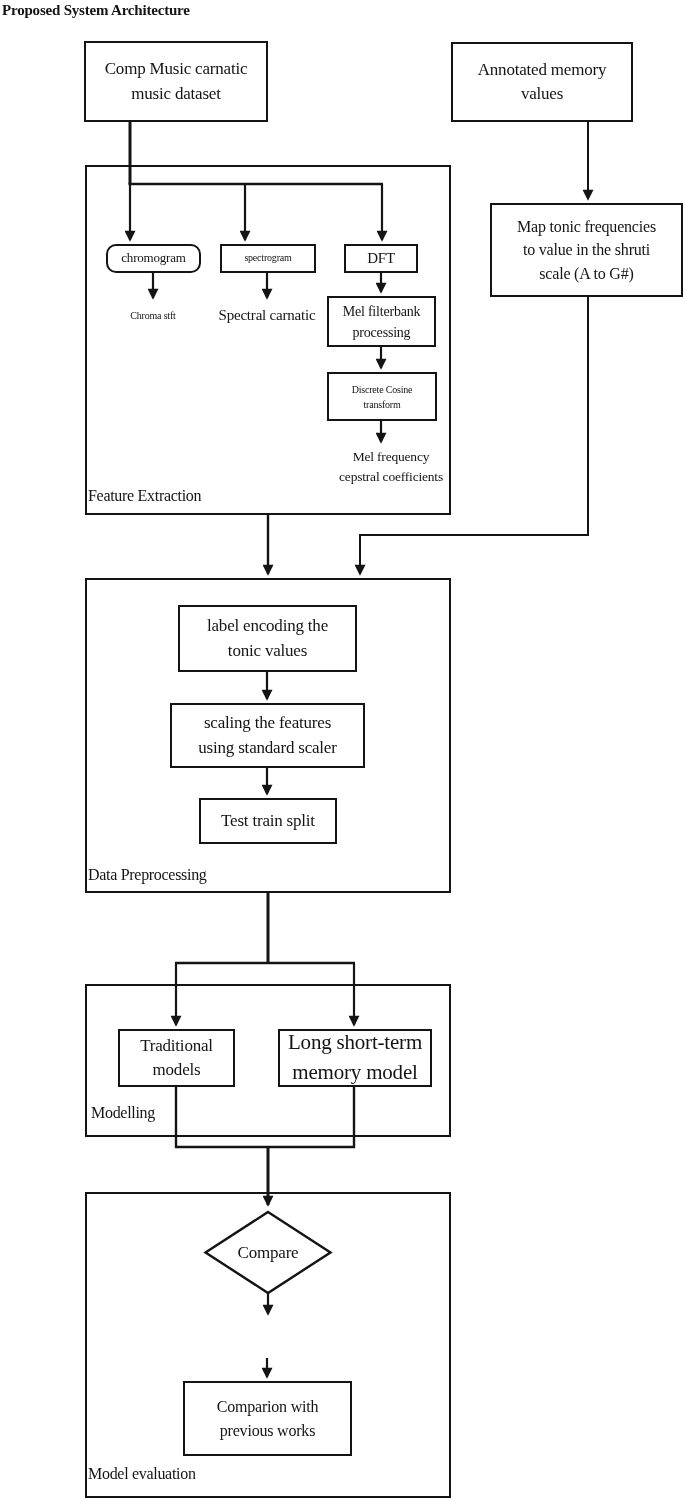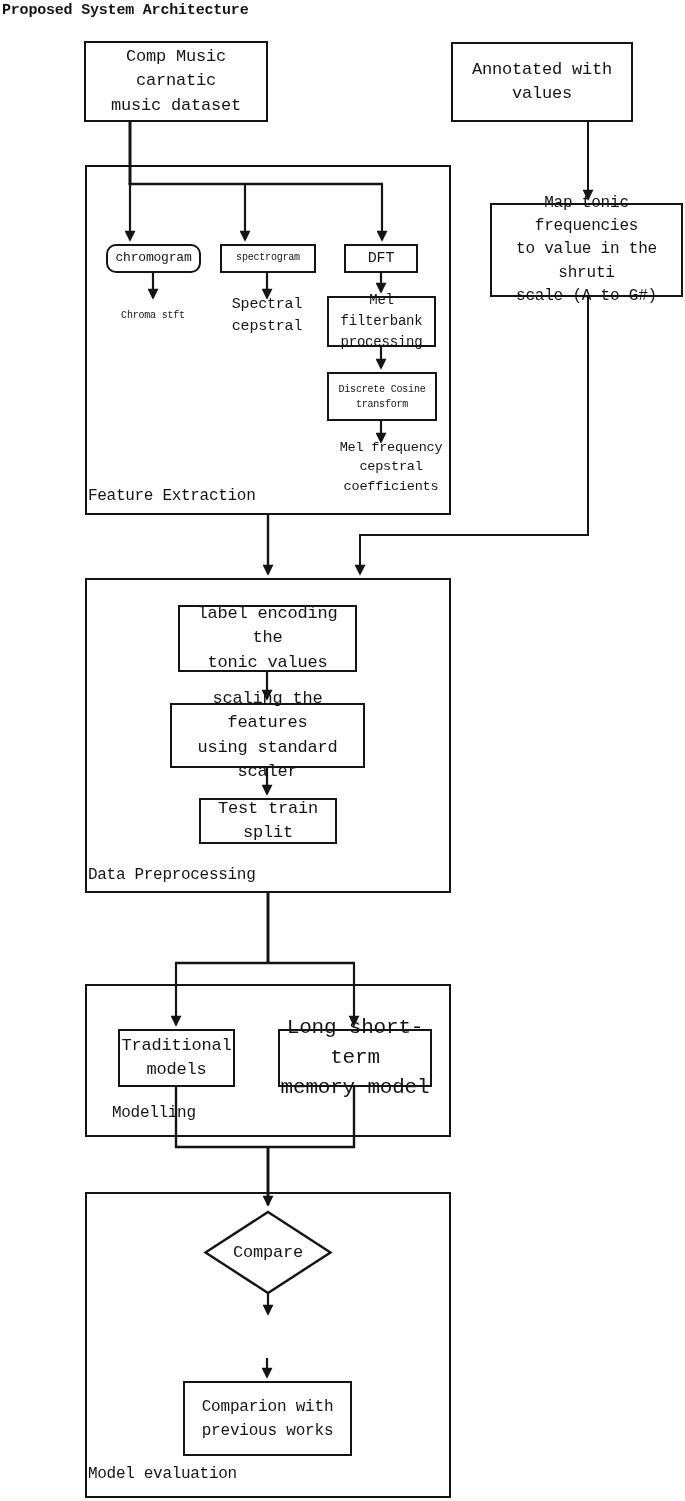--- a/index.html
+++ b/index.html
@@ -5,21 +5,21 @@
   :root{
     --stroke:#141414;
     --bg:#ffffff;
     --text:#141414;
   }
   html,body{margin:0;padding:0;background:var(--bg);}
   .canvas{
     position:relative;
     width:685px;height:1501px;
     background:var(--bg);
-    font-family:Liberation Mono, monospace;
+    font-family:Liberation Serif, serif;
     color:var(--text);
     overflow:hidden;
   }
   .edges{position:absolute;left:0;top:0;z-index:1;}
   .edge{stroke:var(--stroke);fill:none;stroke-width:2.2;}
   .t3{stroke-width:3;}
   .t24{stroke-width:2.4;}
   .t2{stroke-width:2;}
   .shape{fill:var(--bg);stroke:var(--stroke);stroke-width:2.4;}
   .arrowhead{fill:var(--stroke);}
@@ -106,55 +106,55 @@
 
     <polygon class="shape" points="268,1212 330.5,1252.5 268,1293 205.5,1252.5"></polygon>
     <path class="edge" d="M268,1293 V1314" marker-end="url(#arrow)"></path>
     <path class="edge" d="M267,1358 V1377" marker-end="url(#arrow)"></path>
   </svg>
 
   <div class="title">Proposed System Architecture</div>
 
   <div class="node" style="left:84px;top:41px;width:184px;height:81px;font-size:17px;">Comp Music carnatic
 music dataset</div>
-  <div class="node" style="left:451px;top:42px;width:182px;height:80px;font-size:17px;">Annotated with
+  <div class="node" style="left:451px;top:42px;width:182px;height:80px;font-size:17px;">Annotated memory
 values</div>
 
   <div class="node" style="left:490px;top:203px;width:193px;height:94px;font-size:16px;line-height:1.45;">Map tonic frequencies
 to value in the shruti
 scale (A to G#)</div>
 
   <div class="container" style="left:85px;top:165px;width:366px;height:350px;"></div>
   <div class="sectionlabel" style="left:88px;top:487px;">Feature Extraction</div>
 
   <div class="node" style="left:106px;top:244px;width:95px;height:29px;font-size:13px;border-radius:10px;">chromogram</div>
   <div class="node" style="left:220px;top:244px;width:96px;height:29px;font-size:10px;">spectrogram</div>
   <div class="node" style="left:344px;top:244px;width:74px;height:29px;font-size:15px;">DFT</div>
 
   <div class="plainlabel" style="left:108px;top:305px;width:90px;height:22px;font-size:10px;">Chroma stft</div>
-  <div class="plainlabel" style="left:209px;top:305px;width:116px;height:22px;font-size:15px;">Spectral cepstral</div>
+  <div class="plainlabel" style="left:209px;top:305px;width:116px;height:22px;font-size:15px;">Spectral carnatic</div>
 
   <div class="node" style="left:327px;top:296px;width:109px;height:51px;font-size:14px;line-height:1.5;">Mel filterbank
 processing</div>
   <div class="node" style="left:327px;top:372px;width:110px;height:49px;font-size:10px;line-height:1.5;">Discrete Cosine
 transform</div>
   <div class="plainlabel" style="left:319px;top:446px;width:144px;height:42px;font-size:13.5px;">Mel frequency
 cepstral coefficients</div>
 
   <div class="container" style="left:85px;top:578px;width:366px;height:315px;"></div>
   <div class="sectionlabel" style="left:88px;top:866px;">Data Preprocessing</div>
 
   <div class="node" style="left:178px;top:605px;width:179px;height:67px;font-size:17px;">label encoding the
 tonic values</div>
   <div class="node" style="left:170px;top:703px;width:195px;height:65px;font-size:17px;">scaling the features
 using standard scaler</div>
   <div class="node" style="left:199px;top:798px;width:138px;height:46px;font-size:17px;">Test train split</div>
 
   <div class="container" style="left:85px;top:984px;width:366px;height:153px;"></div>
-  <div class="sectionlabel" style="left:91px;top:1104px;margin-left:21px;">Modelling</div>
+  <div class="sectionlabel" style="left:91px;top:1104px;">Modelling</div>
 
   <div class="node" style="left:118px;top:1029px;width:117px;height:58px;font-size:17px;">Traditional
 models</div>
   <div class="node" style="left:278px;top:1029px;width:154px;height:58px;font-size:21px;">Long short-term
 memory model</div>
 
   <div class="container" style="left:85px;top:1192px;width:366px;height:306px;"></div>
   <div class="sectionlabel" style="left:88px;top:1465px;">Model evaluation</div>
 
   <div class="diamondlabel" style="left:205px;top:1212px;width:126px;height:81px;">Compare</div>

